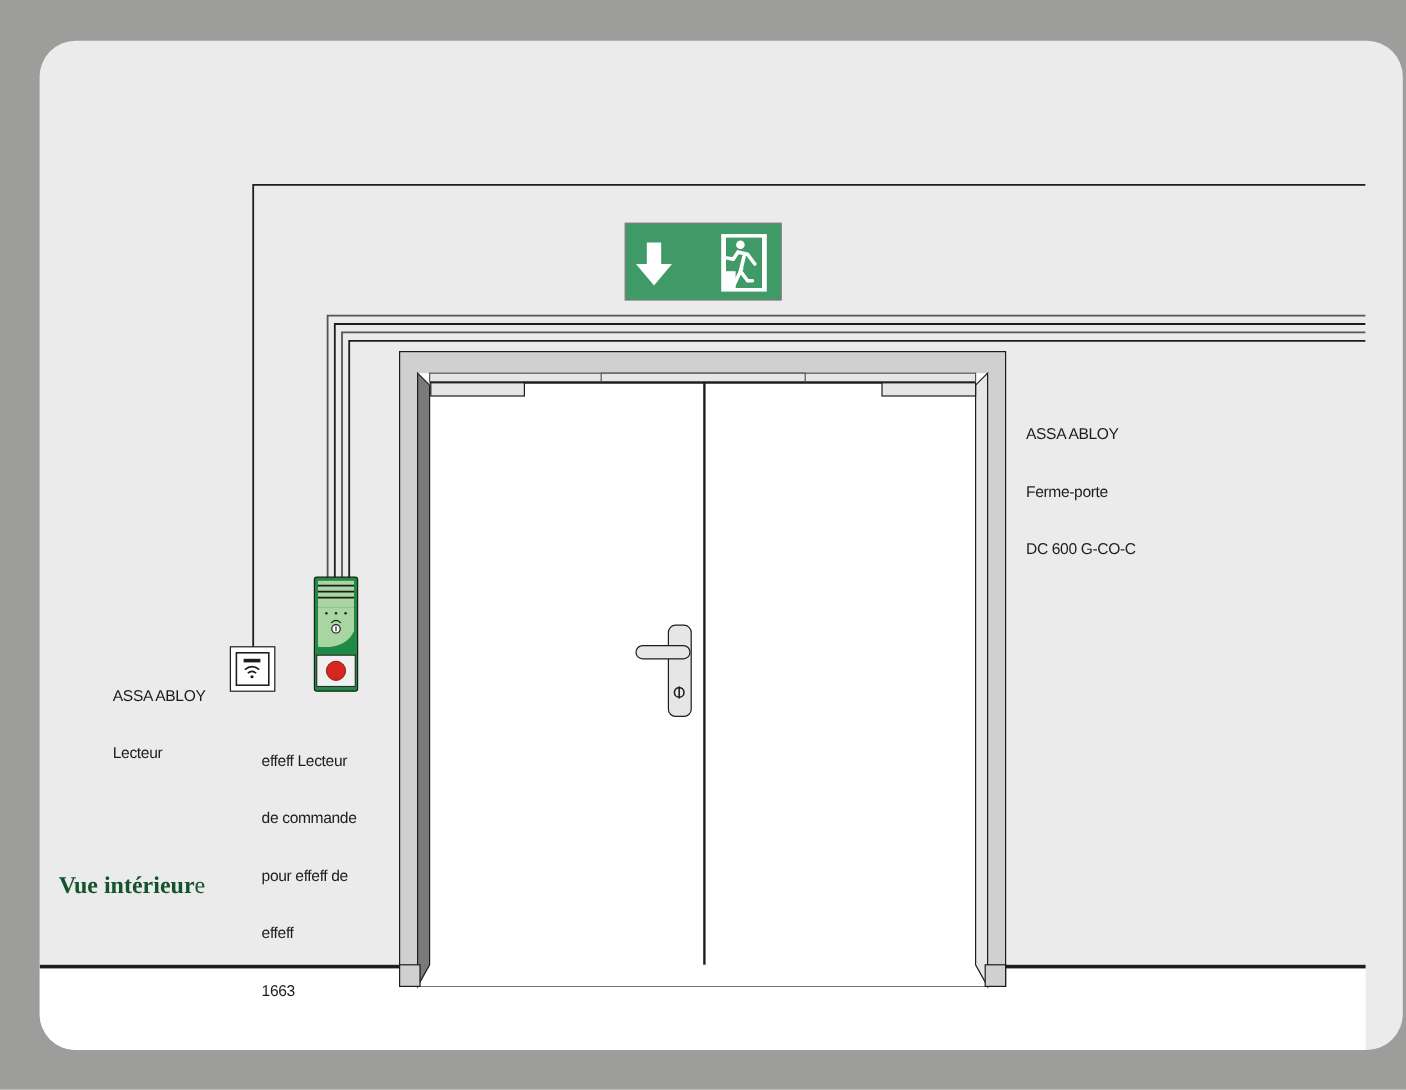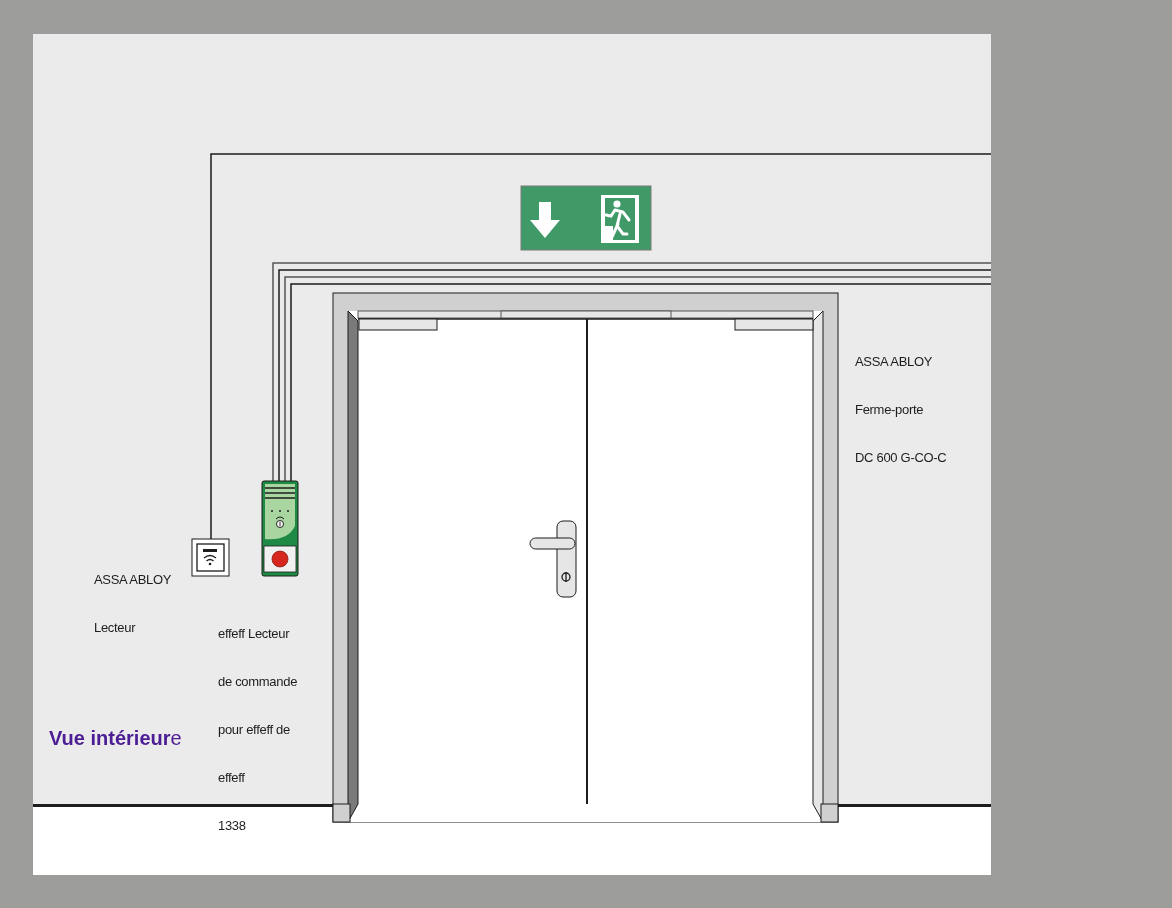--- a/index.html
+++ b/index.html
@@ -1,21 +1,21 @@
 <!DOCTYPE html>
 <html><head>
   <meta charset="utf-8">
   <style>
     html, body { margin:0; padding:0; }
     body { width:1172px; height:908px; background:#9d9d9b; position:relative; overflow:hidden; font-family:"DejaVu Sans", sans-serif; }
-    .canvas { position:absolute; left:33px; top:34px; width:958px; height:841px; background:#ebebeb; overflow:hidden; }
+    .canvas { position:absolute; left:33px; top:34px; width:1136px; height:841px; background:#ebebeb; overflow:hidden;border-radius:30px; }
     .floor { position:absolute; left:0; top:770px; width:1105px; height:71px; background:#ffffff; border-top:3px solid #1d1d1b; box-sizing:border-box; }
     svg.art { position:absolute; left:0; top:0; }
     .label { position:absolute; font-family:"Liberation Sans", sans-serif; font-size:13px; line-height:16px; color:#1d1d1b; letter-spacing:-0.3px; white-space:pre; }
-    .title { position:absolute; left:16px; top:690px; font-family:Liberation Sans, sans-serif; color:#4c1d95; font-size:20px; line-height:29px; }
+    .title { position:absolute; left:16px; top:690px; font-family:Liberation Serif, serif; color:#14532d; font-size:20px; line-height:29px; }
     .title .bold { font-weight:bold; }
   </style>
 </head>
 <body>
 
 <div class="canvas">
 
   <div class="floor"></div>
 
   <svg class="art" width="1105" height="841" viewBox="0 0 1105 841">
@@ -123,20 +123,20 @@
   <div class="label" style="left:61px;top:506px;">
     <div>ASSA ABLOY</div>
     <div>Lecteur</div>
   </div>
 
   <div class="label" style="left:185px;top:560px;">
     <div>effeff Lecteur</div>
     <div>de commande</div>
     <div>pour effeff de</div>
     <div>effeff</div>
-    <div>1338</div>
+    <div>1663</div>
   </div>
 
   <div class="title">
     <div><span class="bold">Vue intérieur</span><span>e</span></div>
   </div>
 
 </div>
 
 </body></html>

